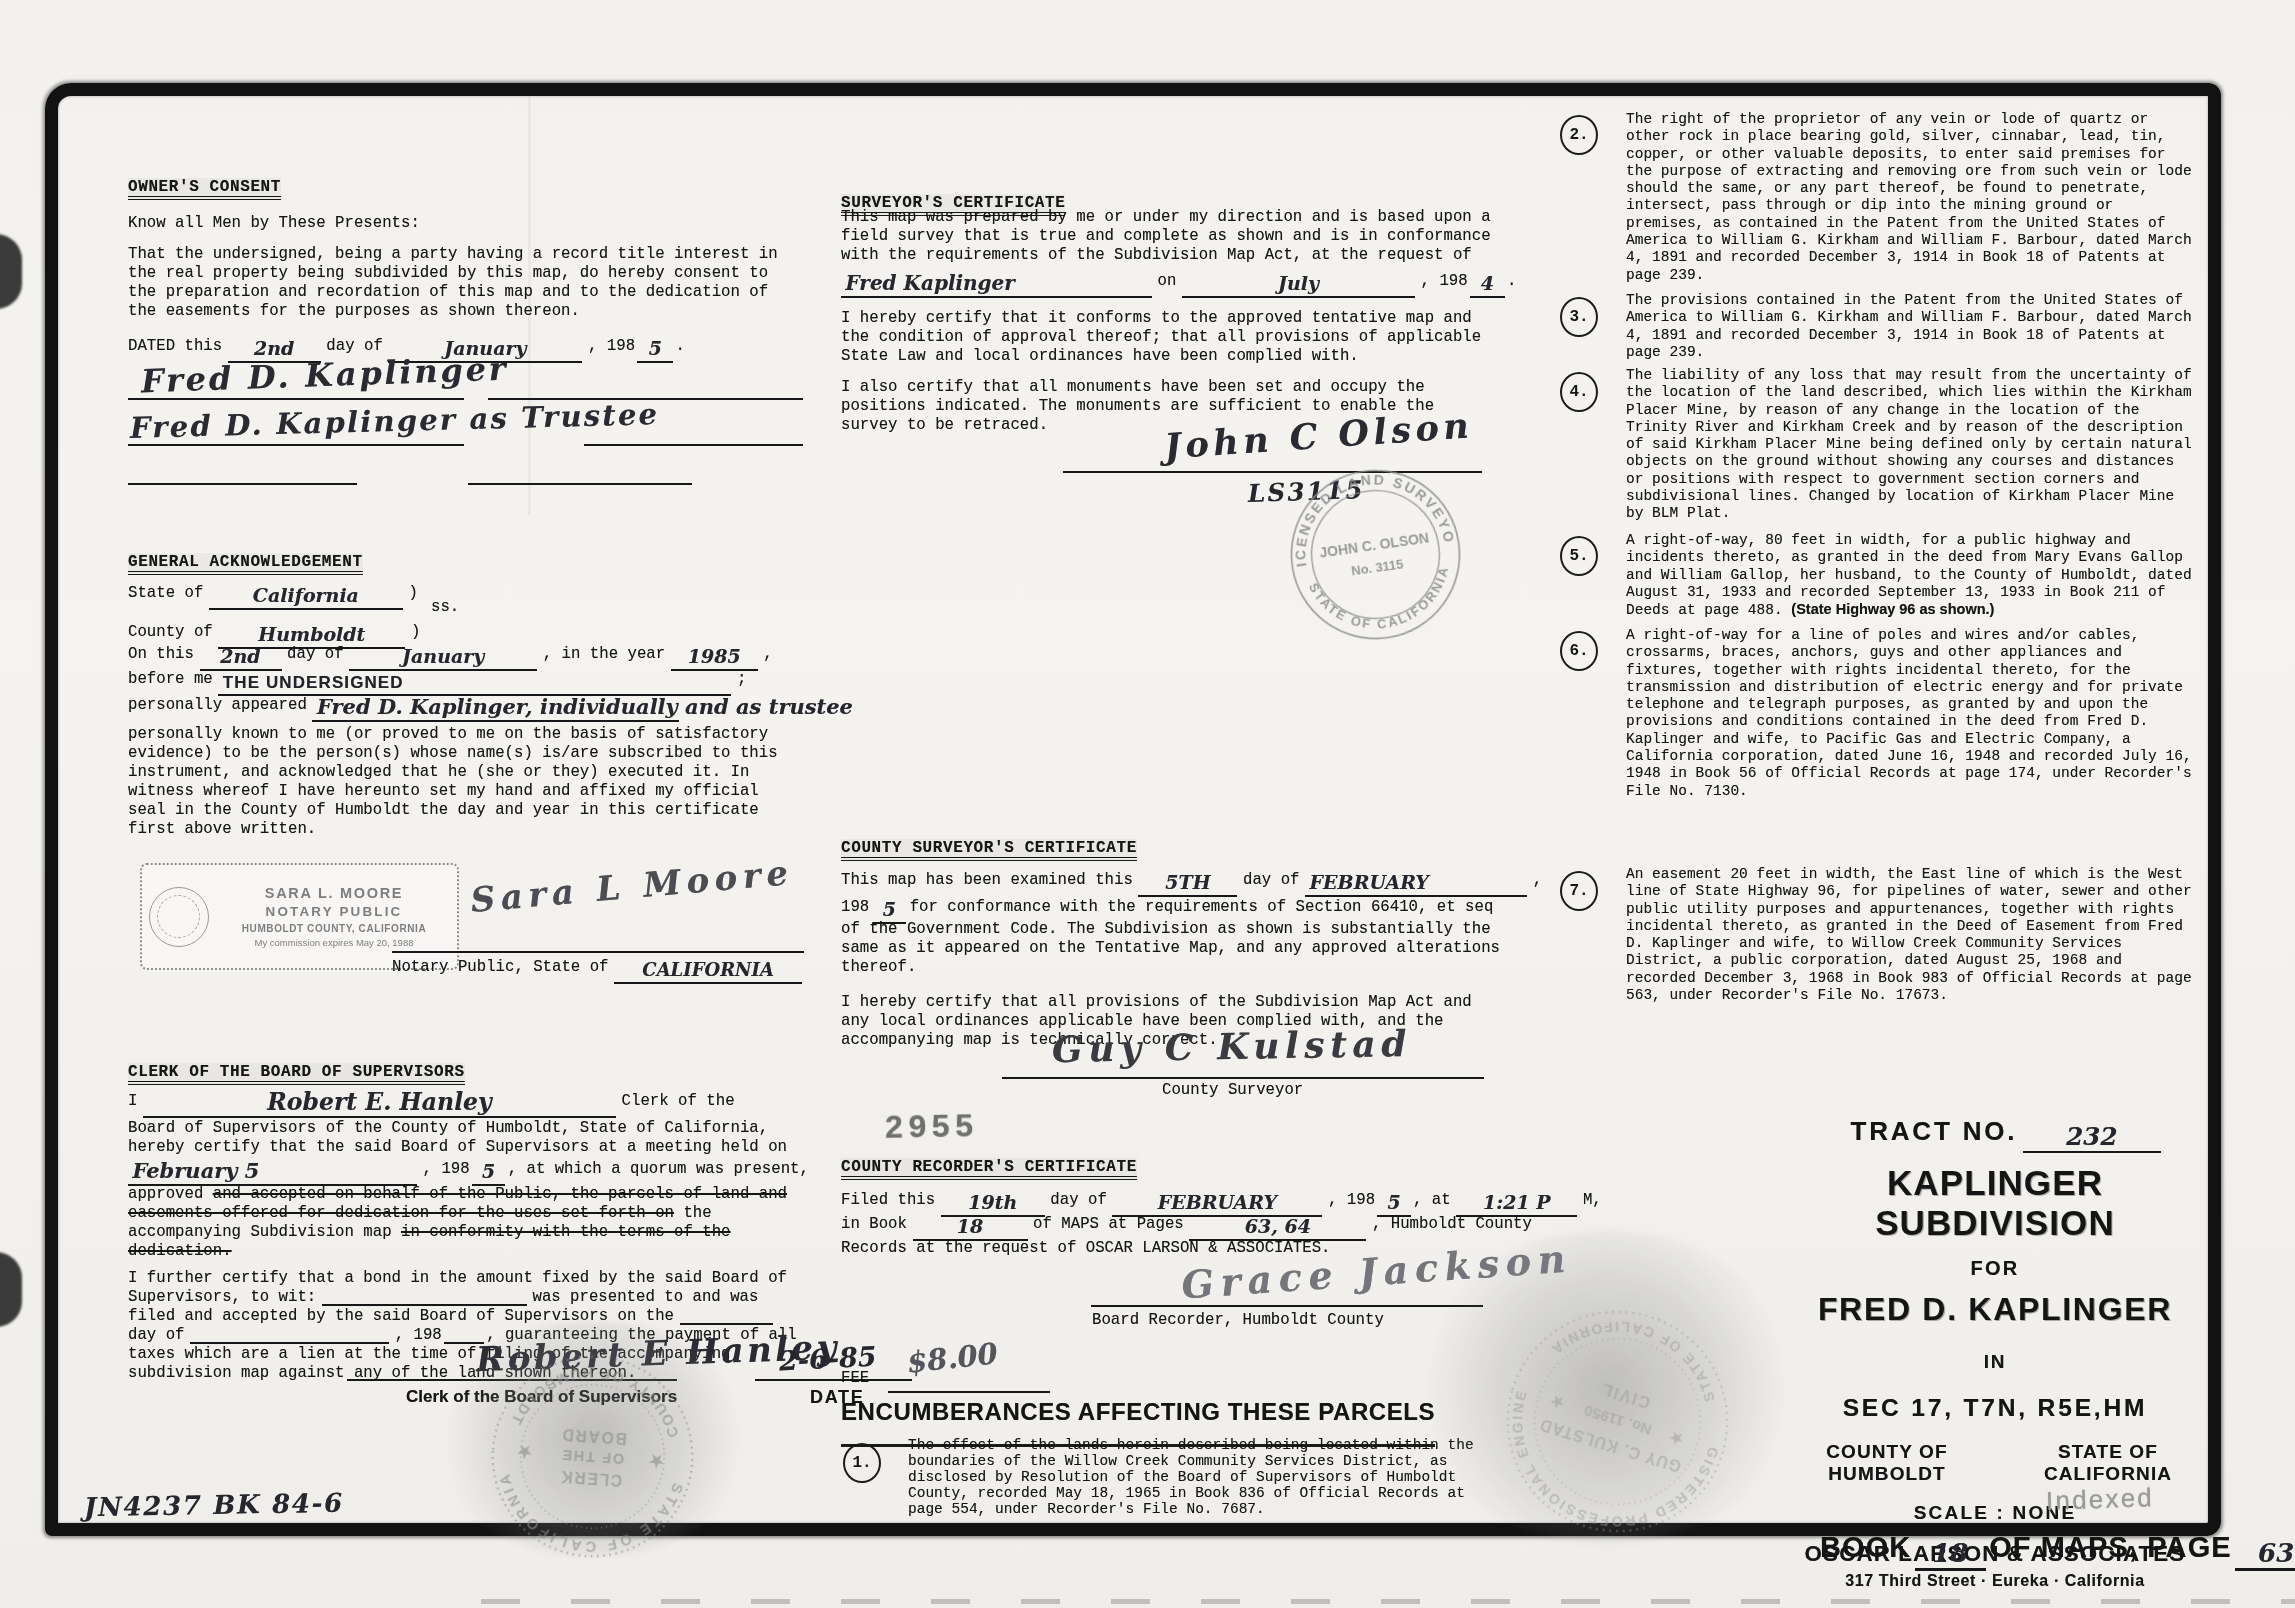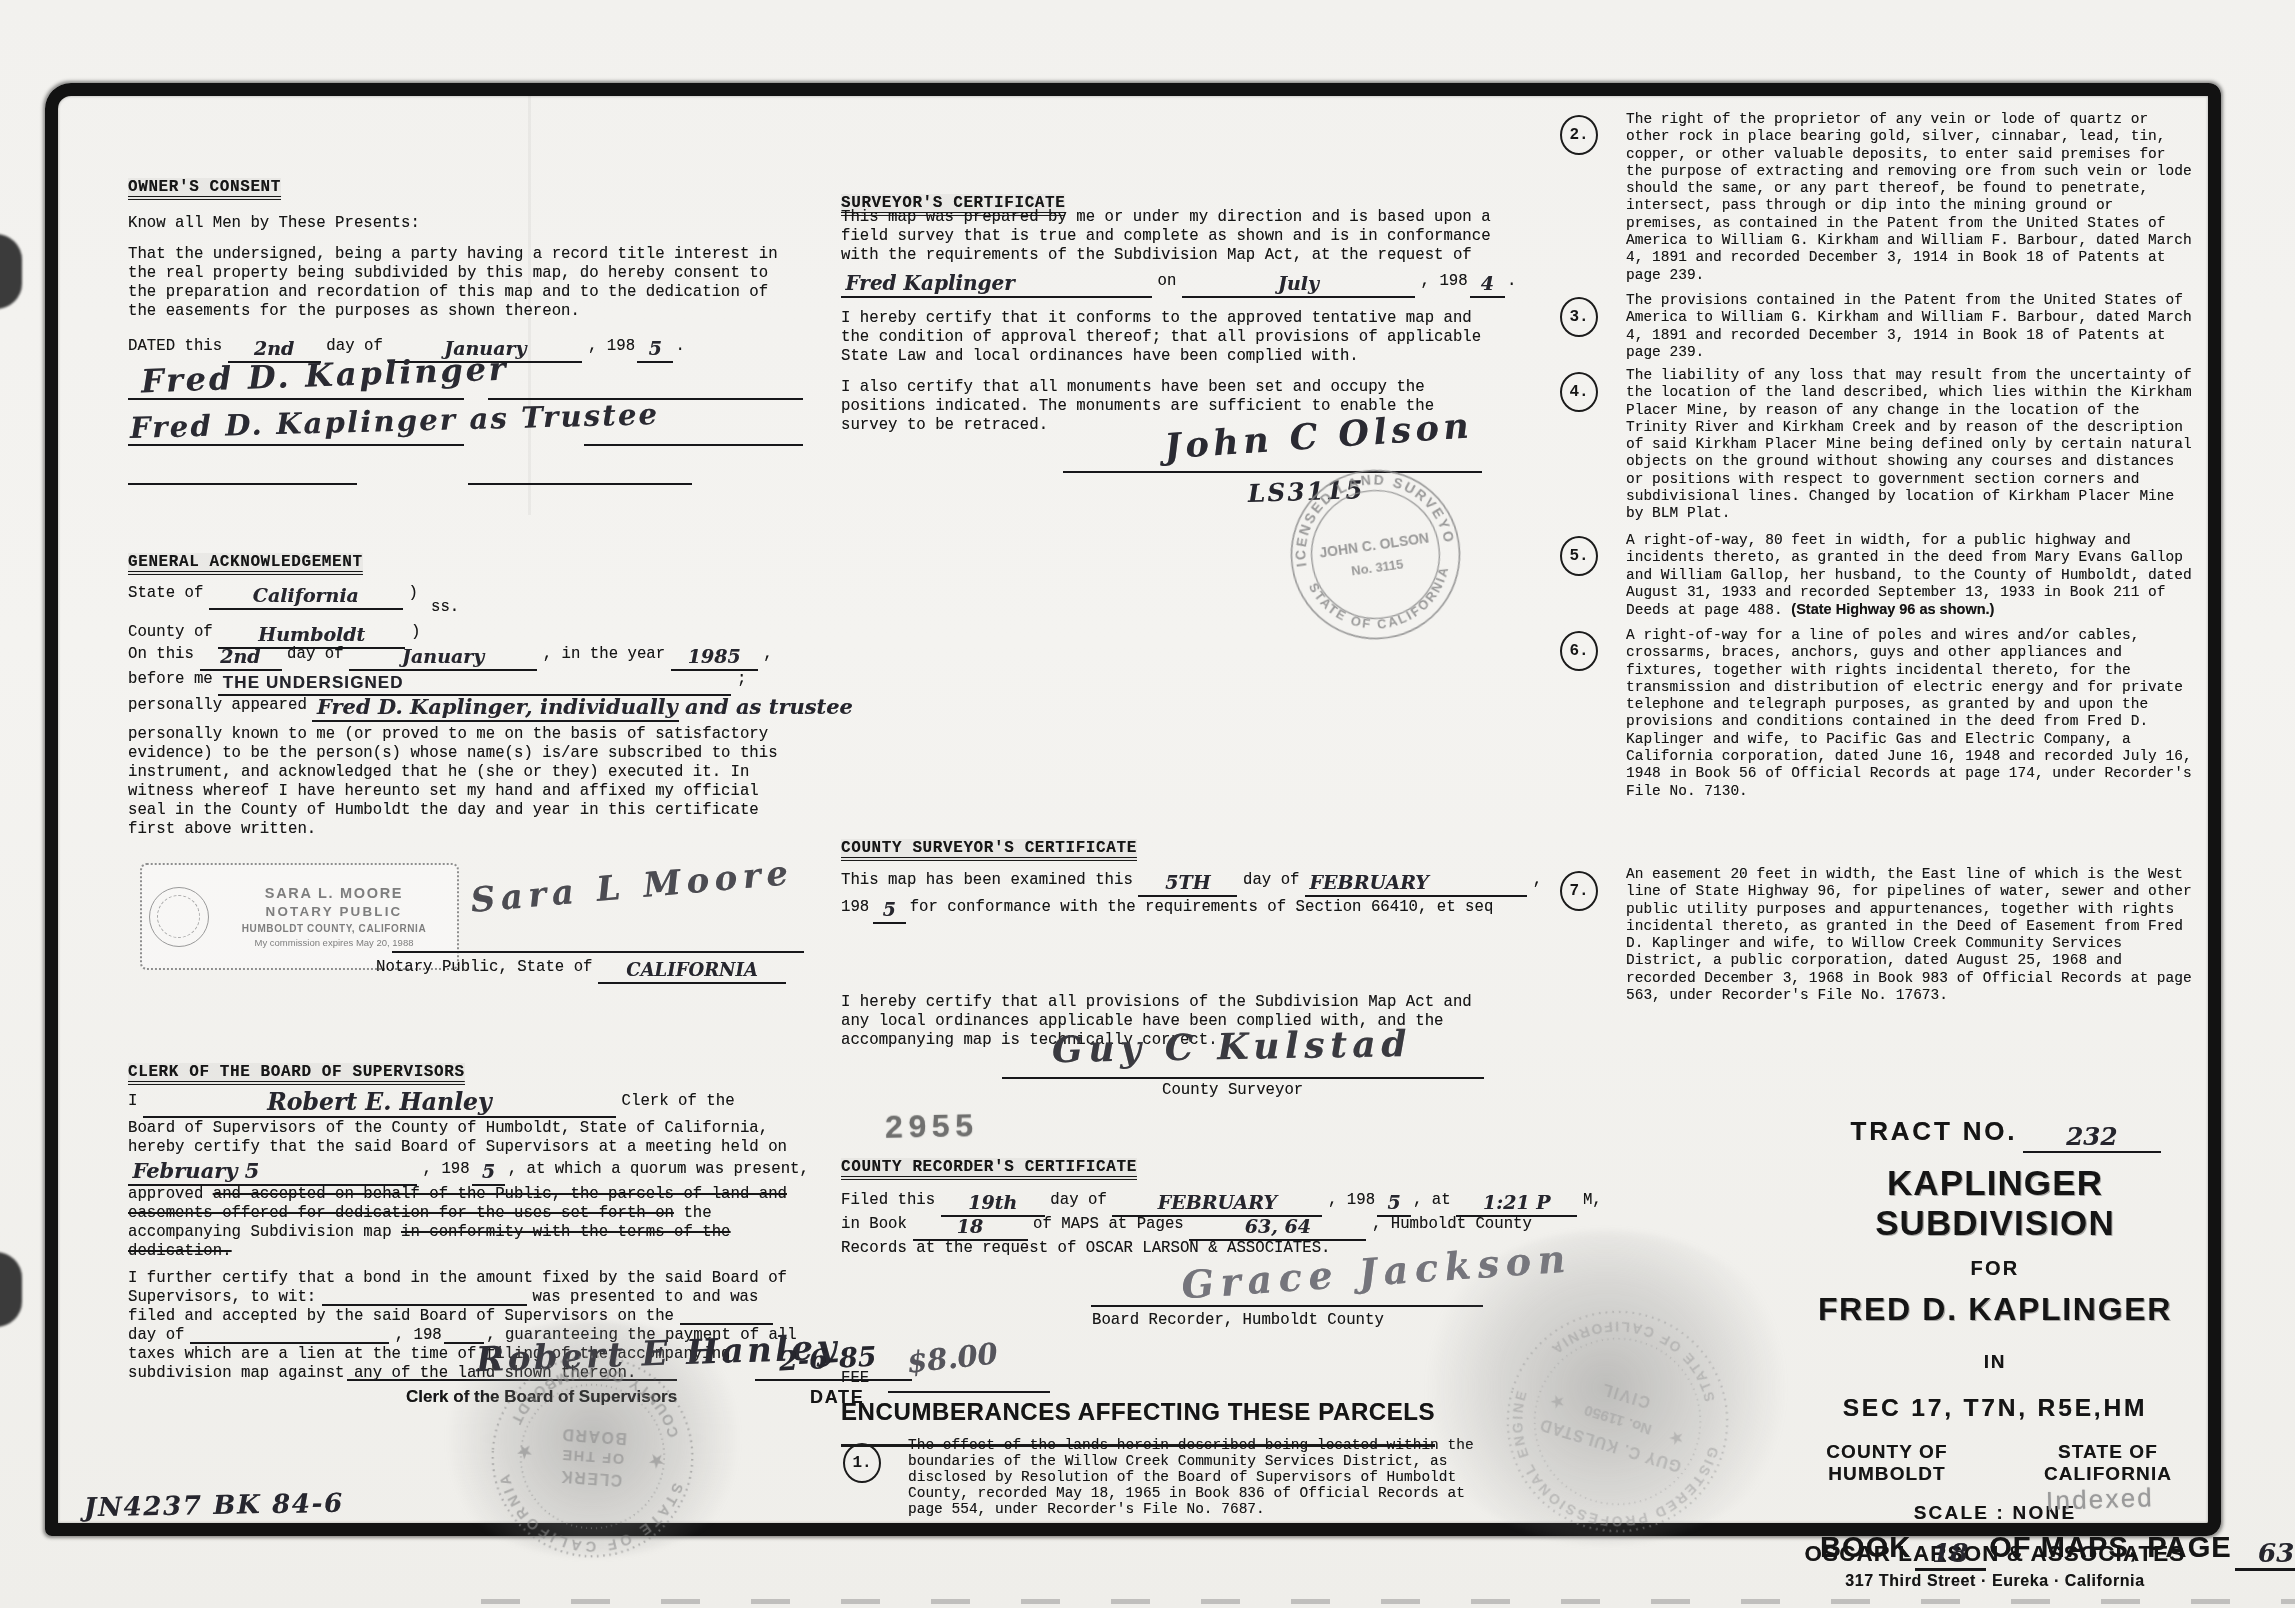--- a/index.html
+++ b/index.html
@@ -111,21 +111,21 @@
     <div style="display:flex;flex-direction:column;gap:3.4px;align-items:center;flex:1;color:#7e7e7e;font-family:'Liberation Sans',sans-serif;font-weight:bold;text-align:center;">
       <span style="font-size:14.5px;letter-spacing:1.7px;">SARA L. MOORE</span>
       <span style="font-size:13.4px;letter-spacing:2.2px;">NOTARY PUBLIC</span>
       <span style="font-size:10px;letter-spacing:0.6px;">HUMBOLDT COUNTY, CALIFORNIA</span>
       <span style="font-size:9.5px;font-weight:normal;">My commission expires May 20, 1988</span>
     </div>
   </div>
 
   <div class="abs script" style="left:470px;top:866px;font-size:34px;letter-spacing:5.6px;color:#4c4c52;transform:rotate(-5deg);">Sara L Moore</div>
   <div class="abs" style="left:392px;top:951px;width:412px;border-bottom:2.2px solid #17171a;"></div>
-  <div class="abs t row" style="left:376px;top:958px;">
+  <div class="abs t row" style="left:392px;top:958px;">
     <span>Notary Public, State of</span><span class="blank" style="width:179px;"><span class="hw" style="font-size:18px;">CALIFORNIA</span></span>
   </div>
 
   <div class="abs t h" style="left:128px;top:1063px;">CLERK OF THE BOARD OF SUPERVISORS</div>
   <div class="abs t row" style="left:128px;top:1092px;">
     <span>I</span><span class="blank" style="width:464px;"><span class="hw" style="font-size:23.5px;">Robert E. Hanley</span></span><span>Clerk of the</span>
   </div>
   <div class="abs t" style="left:128px;top:1119px;width:680px;">Board of Supervisors of the County of Humboldt, State of California,
 hereby certify that the said Board of Supervisors at a meeting held on</div>
   <div class="abs t row" style="left:128px;top:1160px;">
@@ -220,20 +220,23 @@
     </g>
   </svg>
 
   <div class="abs t h" style="left:841px;top:839px;">COUNTY SURVEYOR'S CERTIFICATE</div>
   <div class="abs t row" style="left:841px;top:871px;">
     <span>This map has been examined this</span><span class="blank" style="width:90px;"><span class="hw">5TH</span></span><span>day of</span><span class="blank" style="width:213px;text-align:left;"><span class="hw">FEBRUARY</span></span><span>,</span>
   </div>
   <div class="abs t row" style="left:841px;top:898px;">
     <span>198</span><span class="blank" style="width:24.6px;margin:0 3.4px;"><span class="hw">5</span></span><span>for conformance with the requirements of Section 66410, et seq</span>
   </div>
+  <div class="abs t" style="left:841px;top:920px;width:680px;">of the Government Code.  The Subdivision as shown is substantially the
+same as it appeared on the Tentative Map, and any approved alterations
+thereof.</div>
   <div class="abs t" style="left:841px;top:993px;width:680px;">I hereby certify that all provisions of the Subdivision Map Act and
 any local ordinances applicable have been complied with, and the
 accompanying map is technically correct.</div>
   <div class="abs script" style="left:1052px;top:1025px;font-size:36px;letter-spacing:5.6px;color:#3a3a40;transform:rotate(-1deg);">Guy C Kulstad</div>
   <div class="abs" style="left:1002px;top:1077px;width:482px;border-bottom:2.8px solid #17171a;"></div>
   <div class="abs t" style="left:1162px;top:1081px;">County Surveyor</div>
 
   <div class="abs stamp-gray" style="left:885px;top:1110px;font:bold 32px/1 'Liberation Sans',sans-serif;letter-spacing:5.6px;filter:blur(0.3px);transform:rotate(-1deg);">2955</div>
   <div class="abs t h" style="left:841px;top:1158px;">COUNTY RECORDER'S CERTIFICATE</div>
   <div class="abs t row" style="left:841px;top:1191px;">

